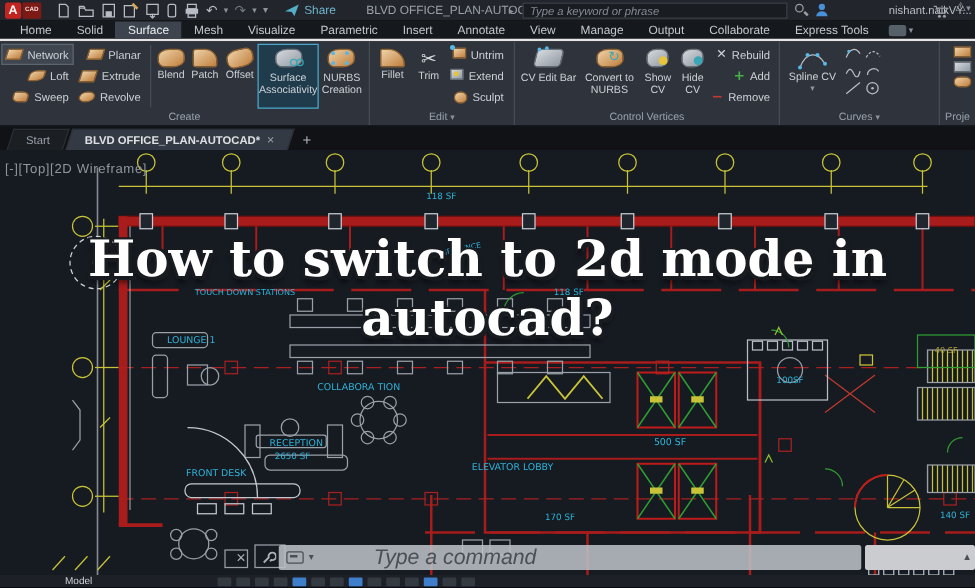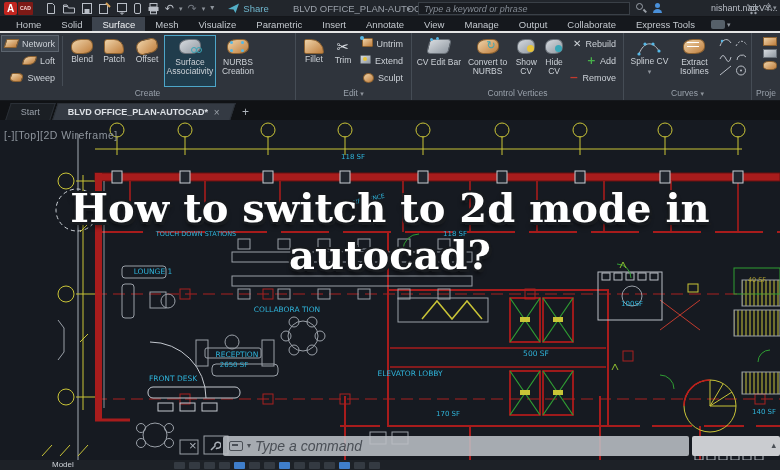--- a/index.html
+++ b/index.html
@@ -65,21 +65,21 @@
   .canvas{position:relative;height:340px;background:#161a21;overflow:hidden;}
   .vpcontrols{position:absolute;left:4px;top:9px;font-size:10.5px;color:#8f969e;letter-spacing:0.5px;}
   .overlay{position:absolute;left:0;top:64px;width:100%;text-align:center;font-family:"DejaVu Serif",serif;font-weight:bold;color:#fff;font-size:40px;line-height:47px;
     text-shadow:3px 3px 0 #181b1f,-2px -2px 0 #181b1f,2px -2px 0 #181b1f,-2px 2px 0 #181b1f,0 5px 4px rgba(0,0,0,.5);}
   .cmd-close{position:absolute;left:189px;top:318px;color:#aab0b8;font-size:13px;}
   .cmd-wrench{position:absolute;left:208px;top:319px;}
   .cmdbar{position:absolute;left:223px;top:316px;width:466px;height:20px;background:rgba(187,191,197,0.88);border-radius:2px;display:flex;align-items:center;gap:4px;padding:0 6px;}
   .cmdbar .prompt-ic{width:14px;height:10px;border:1.5px solid #4a4f56;border-radius:2px;position:relative;}
   .cmdbar .prompt-ic::after{content:"";position:absolute;left:2px;top:2px;width:6px;height:1.5px;background:#4a4f56;}
   .cmdbar .caret{color:#4a4f56;font-size:8px;}
-  .cmdinput{flex:1;background:transparent;border:none;outline:none;font-size:14px;font-style:italic;color:#3e434a;font-family:"Liberation Sans",sans-serif;}
+  .cmdinput{flex:1;background:transparent;border:none;outline:none;font-size:17px;font-style:italic;color:#3e434a;font-family:"Liberation Sans",sans-serif;margin-left:44px;}
   .cmdinput::placeholder{color:#4a4f56;font-style:italic;}
   .cmd-right{position:absolute;left:692px;top:316px;width:88px;height:20px;background:#caccd0;border-radius:2px;}
   .cmd-right .up{position:absolute;right:4px;top:4px;color:#4a4f56;font-size:9px;}
   
   .statusbar{height:10px;background:#1d2127;display:flex;align-items:center;padding:0 8px;gap:4px;}
   .model-lbl{color:#cfd3d8;font-size:8px;margin-left:44px;line-height:10px;}
   .toggles{display:flex;gap:4px;margin-left:96px;}
   .tgl{width:11px;height:7px;background:#343a42;border-radius:1px;}
   .tgl.on{background:#3f7ecb;}
 </style>
@@ -189,20 +189,34 @@
             </div>
           <div class="sb">
               <span class="chip sm" style="border-radius:50% 2px;"></span>
               <span>Loft</span>
             </div>
           <div class="sb">
               <span class="chip sm" style="border-radius:2px 50%;"></span>
               <span>Sweep</span>
             </div>
         </div>
+        <div class="col" style="width:58px;">
+          <div class="sb">
+              <span class="chip sm"></span>
+              <span>Planar</span>
+            </div>
+          <div class="sb">
+              <span class="chip sm" style="height:10px;"></span>
+              <span>Extrude</span>
+            </div>
+          <div class="sb">
+              <span class="chip sm" style="border-radius:50%;"></span>
+              <span>Revolve</span>
+            </div>
+        </div>
         <div class="divline"></div>
         <div class="bb" style="width:32px;">
             <span class="chip lg"></span>
             <span>Blend</span>
           </div>
         <div class="bb" style="width:32px;">
             <span class="chip sq"></span>
             <span>Patch</span>
           </div>
         <div class="bb" style="width:34px;align-items:center;">
@@ -290,24 +304,20 @@
         <div class="bb" style="width:46px;">
           <svg width="24" height="17">
               <path d="M2,15 C7,2 16,2 22,12" fill="none" stroke="#b9bec6"></path>
               <circle cx="2" cy="15" r="1.6" fill="#55b8e6"></circle>
               <circle cx="8" cy="5" r="1.6" fill="#55b8e6"></circle>
               <circle cx="16" cy="5" r="1.6" fill="#55b8e6"></circle>
               <circle cx="22" cy="12" r="1.6" fill="#55b8e6"></circle>
             </svg>
           <span>Spline CV</span>
             <span class="caret">▾</span>
-        </div>
-        <div class="bb" style="width:46px;">
-          <span class="iconwrap"><span class="chip lg"></span><span class="dotbadge" style="left:4px;top:3px;width:12px;height:1px;background:#fff;border-radius:0;"></span><span class="dotbadge" style="left:4px;top:7px;width:12px;height:1px;background:#fff;border-radius:0;"></span></span>
-          <span>Extract Isolines</span>
         </div>
         <div class="col" style="width:16px;padding-top:2px;gap:3px;">
           <svg width="13" height="11">
               <path d="M1,9 C4,1 9,1 12,6" fill="none" stroke="#b9bec6"></path>
               <circle cx="3" cy="4" r="1.2" fill="#55b8e6"></circle>
             </svg>
           <svg width="13" height="11">
               <path d="M1,8 q3,-7 6,0 q3,6 5,-2" fill="none" stroke="#b9bec6"></path>
             </svg>
           <svg width="13" height="11">

